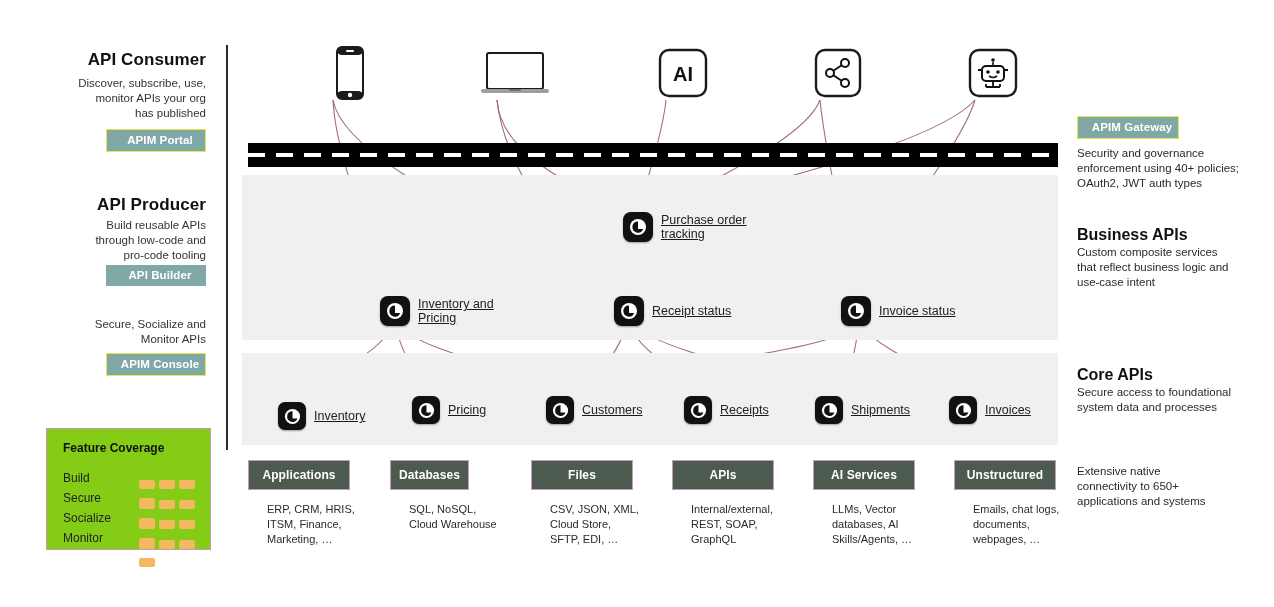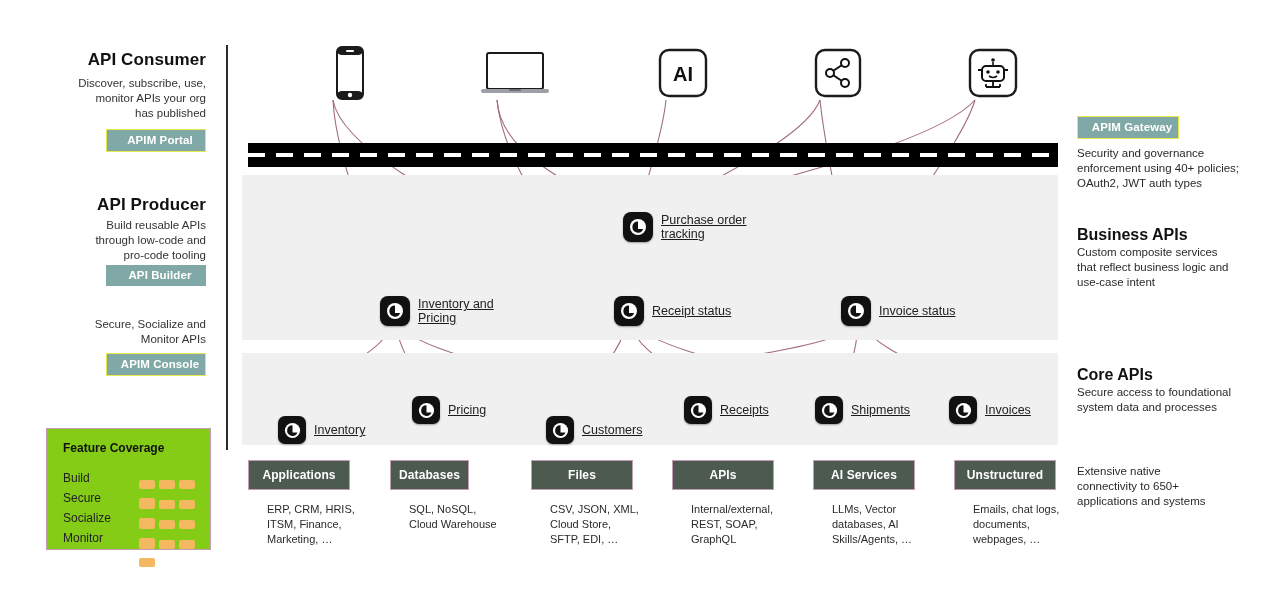--- a/index.html
+++ b/index.html
@@ -250,39 +250,39 @@
       </svg>
   </span>
   <span class="node-label">Invoice status</span>
 </div>
 
 <div class="rtitle" style="left:1077px;top:226px;">Business APIs</div>
 <div class="rtext" style="left:1077px;top:245px;width:195px;">Custom composite services
 that reflect business logic and
 use-case intent</div>
 
-<div class="node" style="left:278px;top:416px;">
+<div class="node" style="left:278px;top:402px;">
   <span class="cicon sm">
     <svg width="19" height="19" viewBox="0 0 20 20">
         <circle cx="10" cy="10" r="8" fill="#fff"></circle>
         <path d="M10 4.4 a5.6 5.6 0 1 0 5.2 7.6 H10 Z" fill="#111"></path>
       </svg>
   </span>
   <span class="node-label">Inventory</span>
 </div>
 <div class="node" style="left:412px;top:396px;">
   <span class="cicon sm">
     <svg width="19" height="19" viewBox="0 0 20 20">
         <circle cx="10" cy="10" r="8" fill="#fff"></circle>
         <path d="M10 4.4 a5.6 5.6 0 1 0 5.2 7.6 H10 Z" fill="#111"></path>
       </svg>
   </span>
   <span class="node-label">Pricing</span>
 </div>
-<div class="node" style="left:546px;top:416px;justify-content:center;">
+<div class="node" style="left:546px;top:396px;justify-content:center;">
   <span class="cicon sm">
     <svg width="19" height="19" viewBox="0 0 20 20">
         <circle cx="10" cy="10" r="8" fill="#fff"></circle>
         <path d="M10 4.4 a5.6 5.6 0 1 0 5.2 7.6 H10 Z" fill="#111"></path>
       </svg>
   </span>
   <span class="node-label">Customers</span>
 </div>
 <div class="node" style="left:684px;top:396px;">
   <span class="cicon sm">

